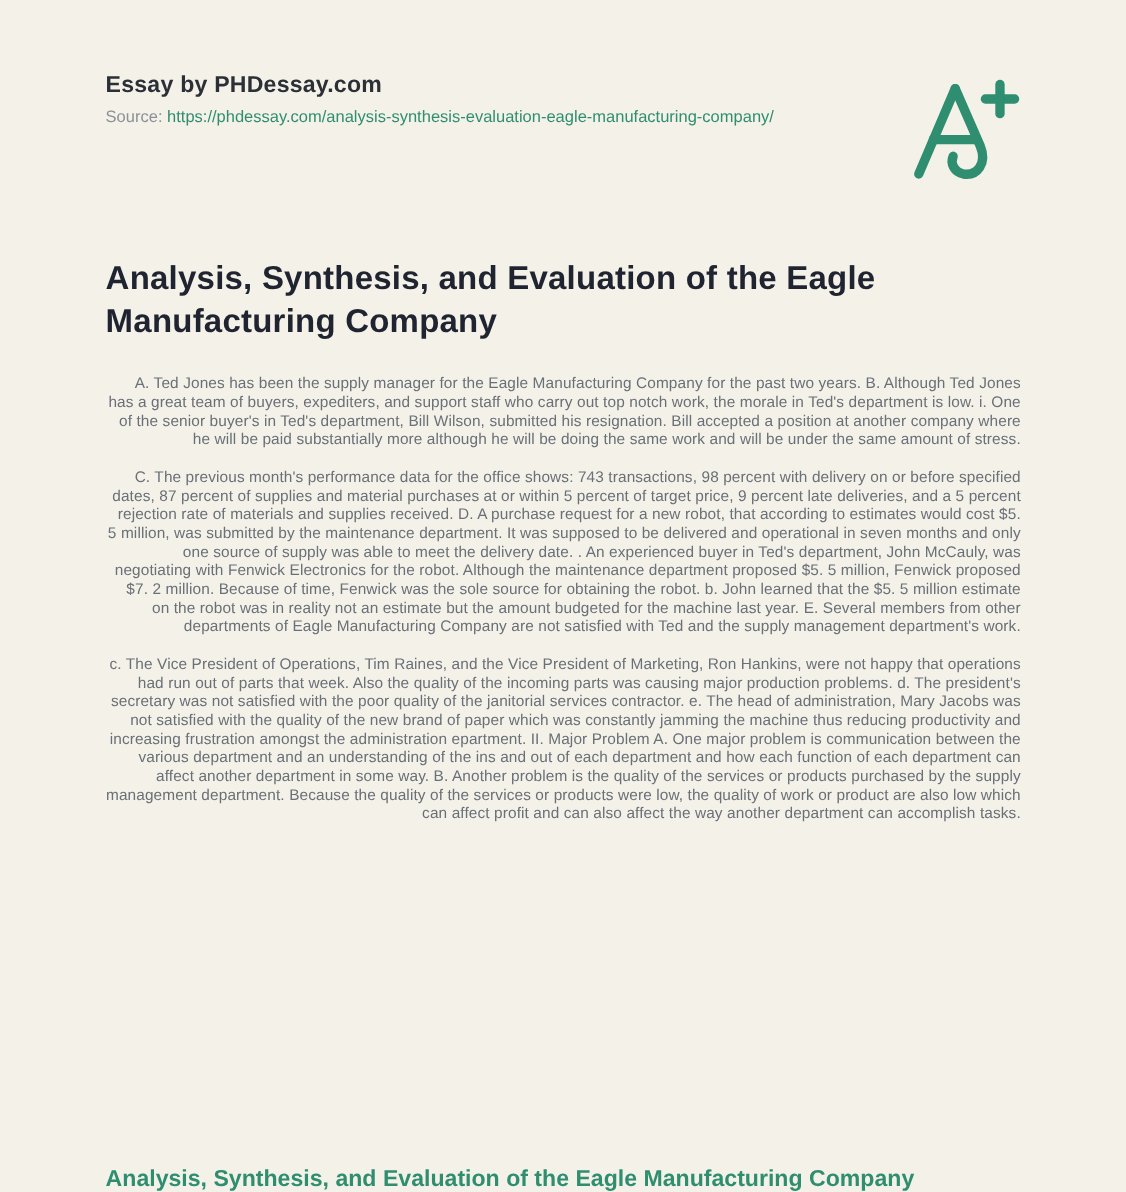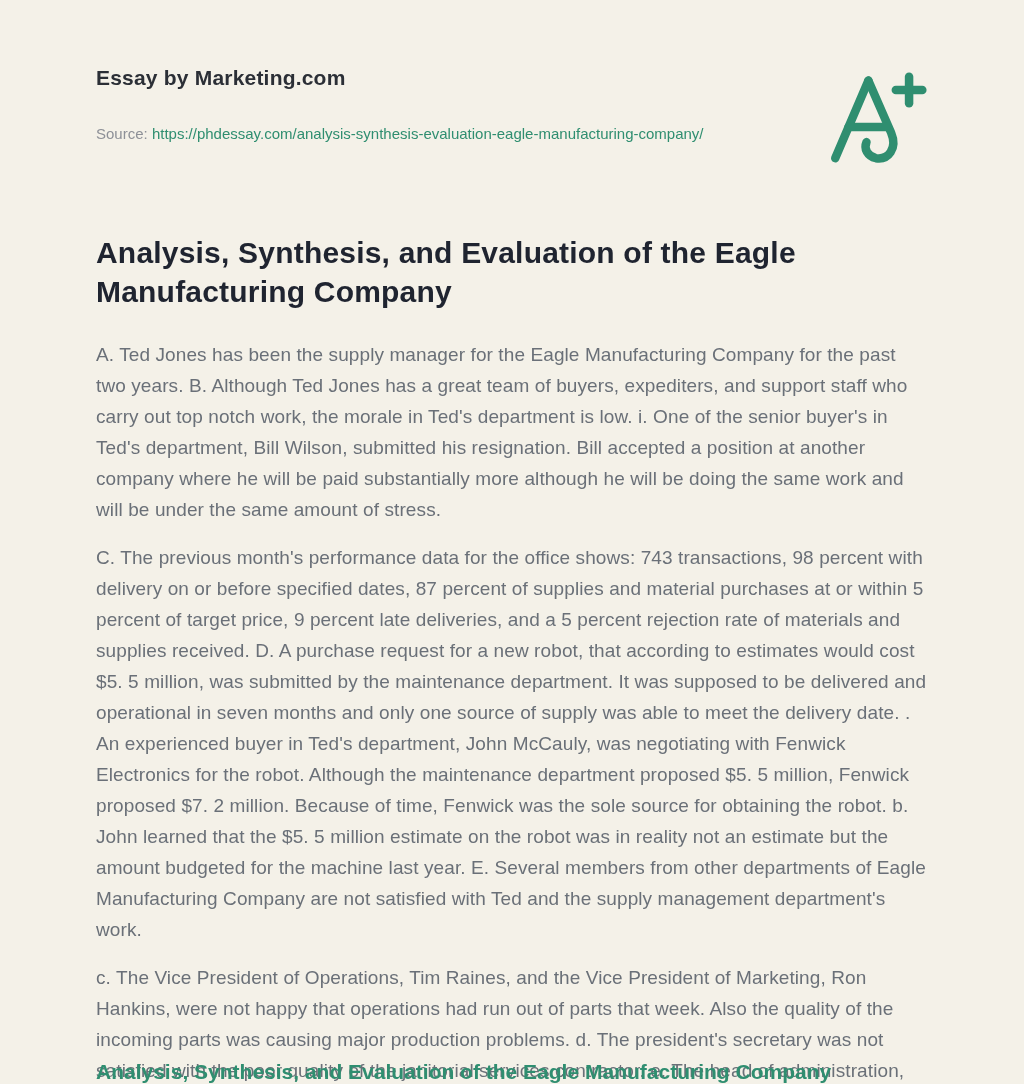--- a/index.html
+++ b/index.html
@@ -25,21 +25,21 @@
     justify-content:space-between;
     align-items:flex-start;
   }
   .brand{
     font-size:21px;
     font-weight:700;
     color:#2b2f36;
     letter-spacing:.2px;
   }
   .source-block{
-    margin-top:32px;
+    margin-top:5px;
     max-width:625px;
     font-size:15px;
     line-height:23px;
     color:#8d9097;
     overflow-wrap:break-word;
   }
   .source-link{
     color:var(--accent);
     text-decoration:none;
   }
@@ -54,46 +54,47 @@
     line-height:39px;
     font-weight:700;
     color:var(--title);
     letter-spacing:.2px;
     max-width:760px;
   }
   .essay-body{
     margin-top:28px;
   }
   .essay-body p{
-    font-size:19px;
-    line-height:31px;
+    font-size:14px;
+    line-height:17px;
     color:var(--body);
     margin-bottom:17px;
     letter-spacing:.1px;
+    text-align:right;
   }
   .footer-title{
     position:absolute;
     left:96px;
     right:96px;
     top:1058px;
     font-size:21px;
     line-height:27px;
     font-weight:700;
     color:var(--accent);
     white-space:nowrap;
   }
 </style>
 </head>
 <body>
 
 <div class="content">
 
   <div class="header-row">
     <div>
-      <div class="brand">Essay by Marketing.com</div>
+      <div class="brand">Essay by PHDessay.com</div>
       <div class="source-block">
         <span>Source:</span>
         <a href="#" class="source-link">https://phdessay.com/analysis-synthesis-evaluation-eagle-manufacturing-company/</a>
       </div>
     </div>
     <div class="logo">
       <svg viewBox="0 0 112 100" width="106" height="95" aria-hidden="true">
         <g fill="none" stroke="currentColor" stroke-width="9" stroke-linecap="round" stroke-linejoin="round">
           <path d="M14 93 L49 11"></path>
           <path d="M49 11 L73 66 C80 83 70 95 57 93 C48 91 44 83 47 76"></path>

